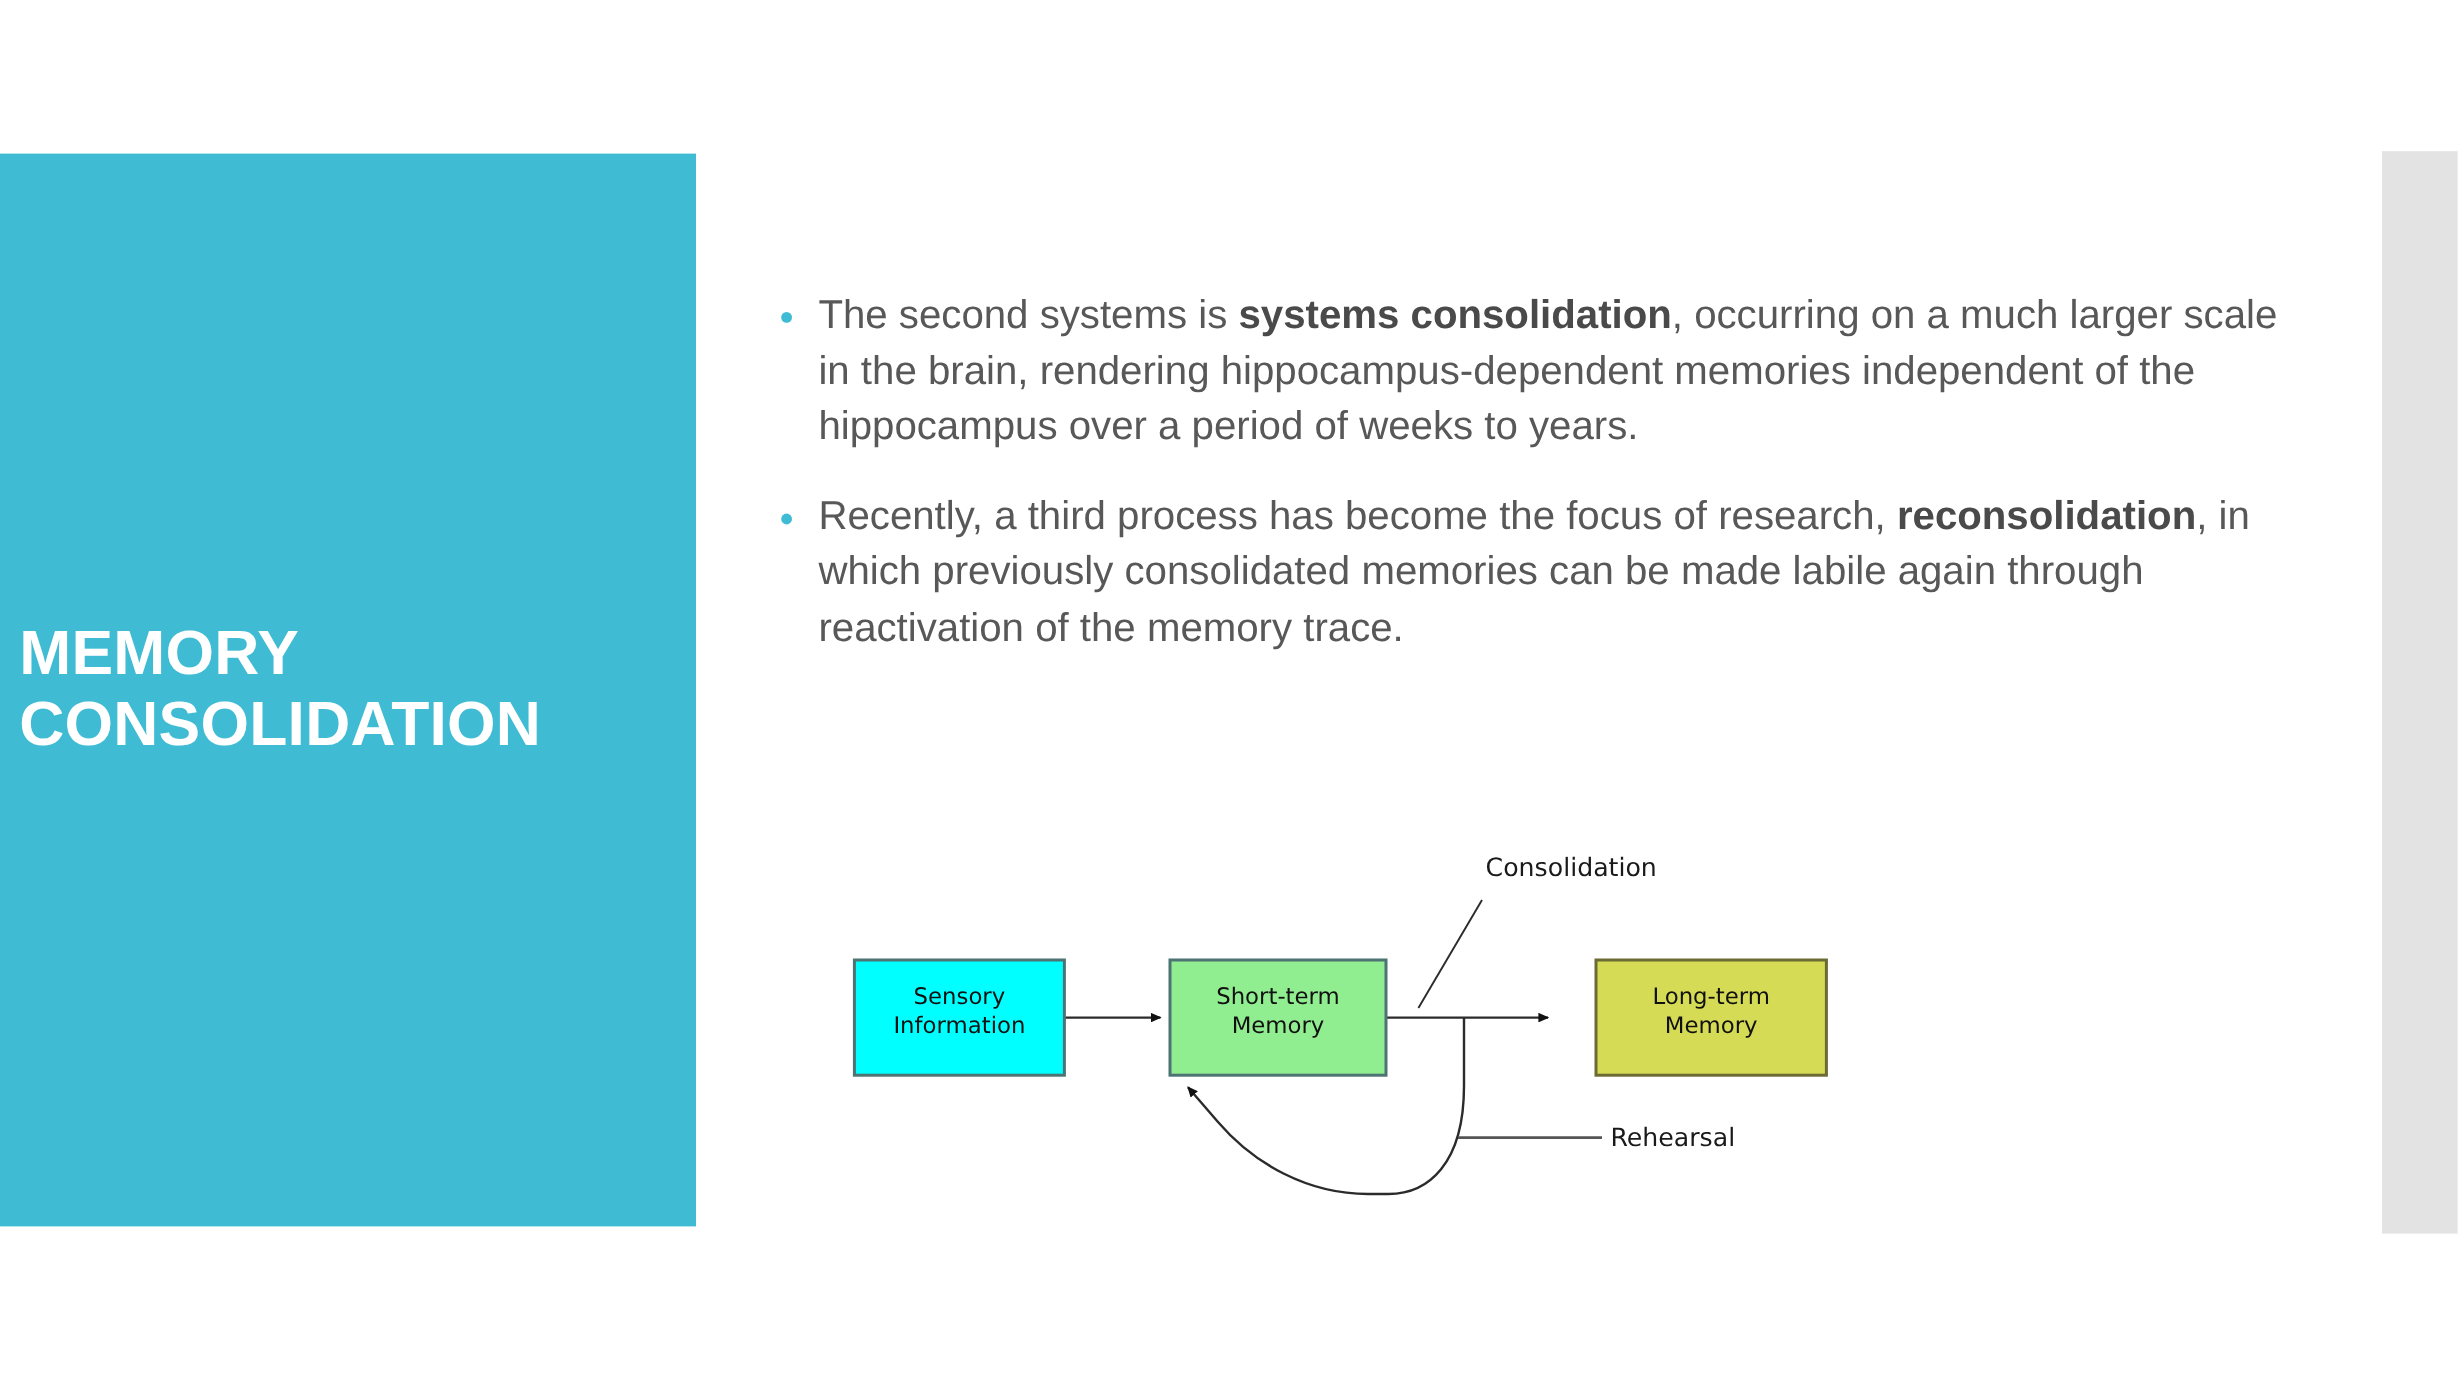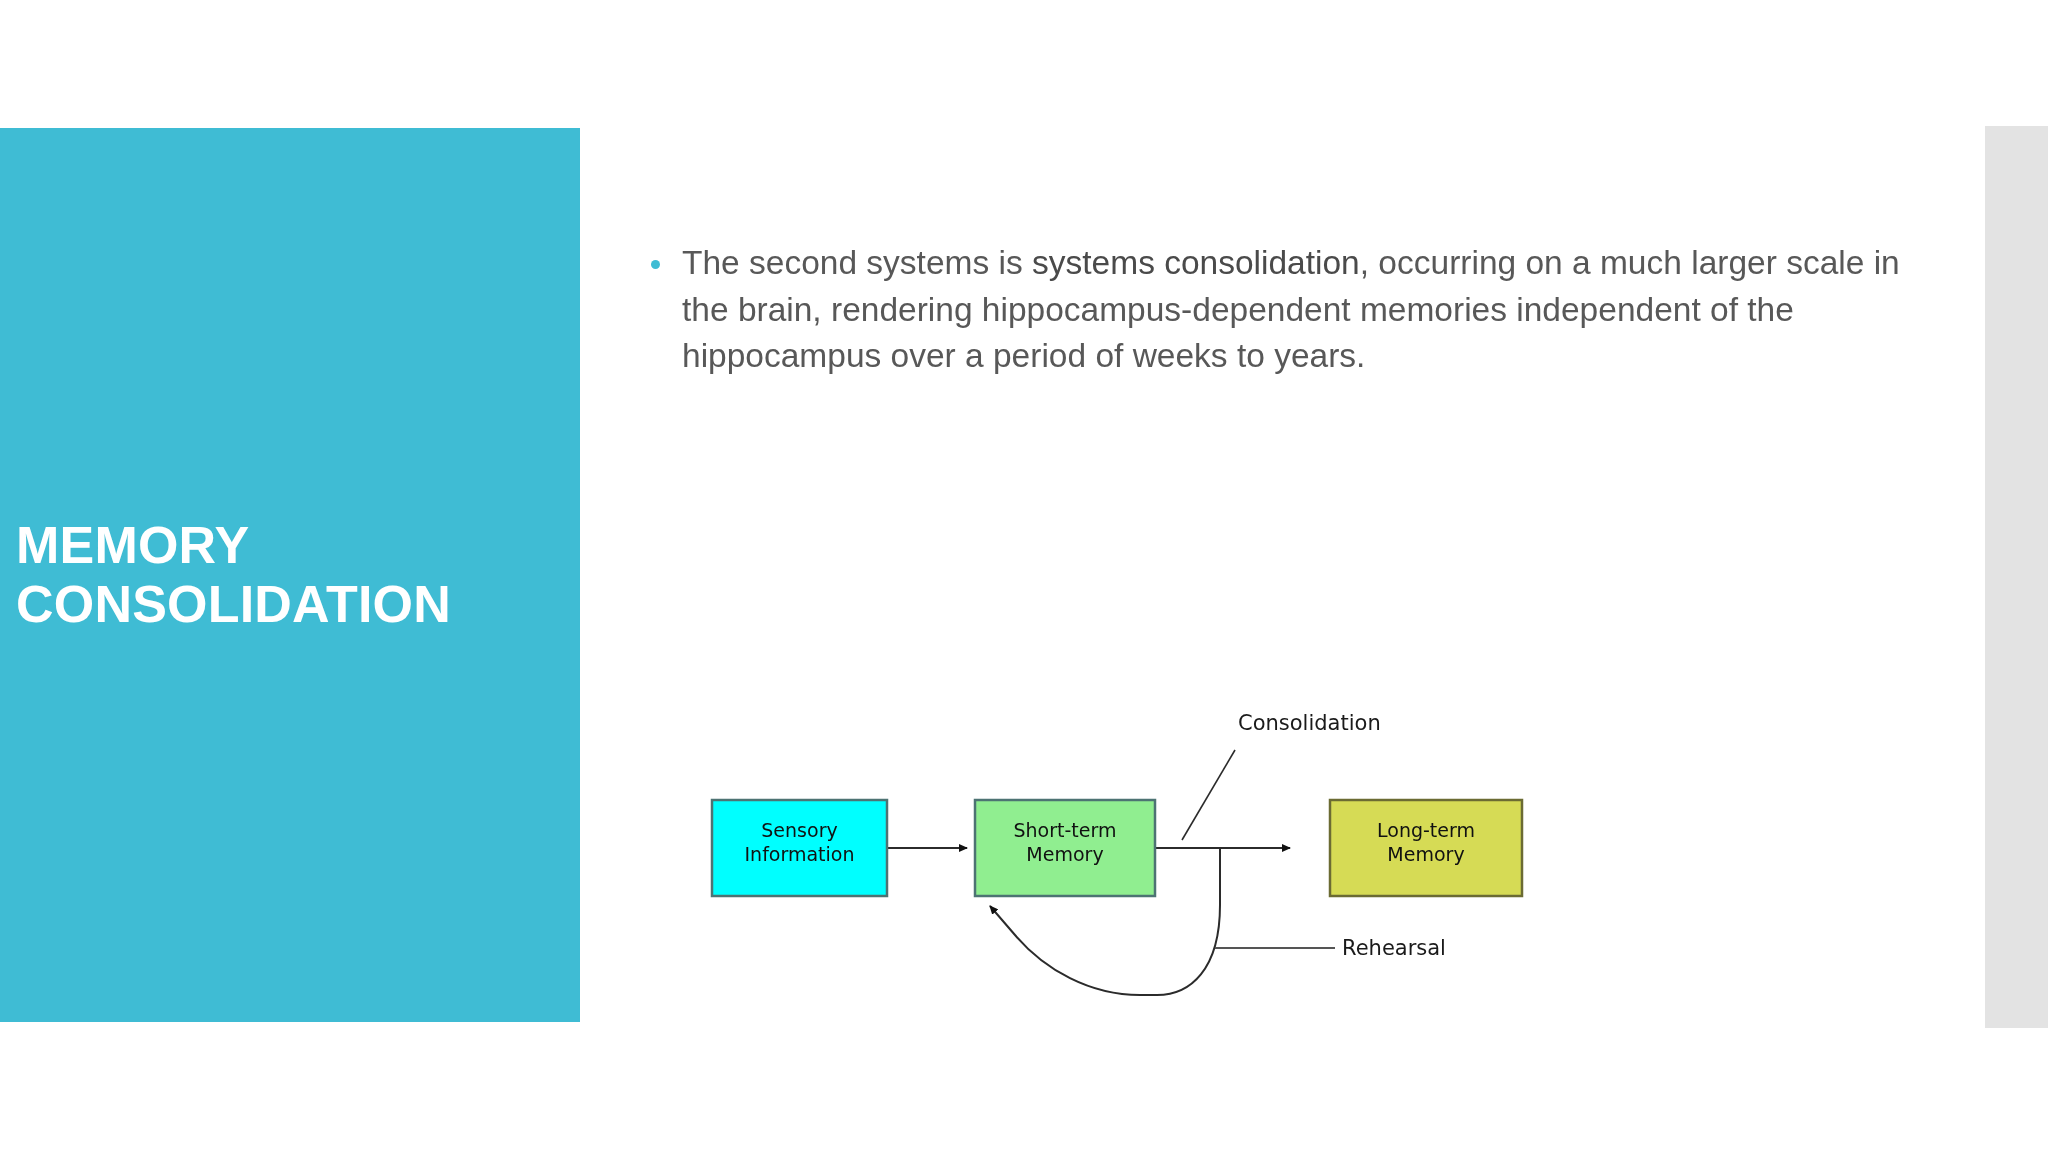--- a/index.html
+++ b/index.html
@@ -79,21 +79,21 @@
   .bullet-item .dot {
     position: absolute;
     left: 11px;
     top: 20px;
     width: 9px;
     height: 9px;
     border-radius: 50%;
     background: #3fbcd4;
   }
   .bullet-item b {
-    font-weight: normal;
+    font-weight: bold;
     color: #4a4a4a;
   }
 
   
   #diagram {
     position: absolute;
     left: 690px;
     top: 690px;
     width: 1120px;
     height: 330px;
@@ -124,20 +124,24 @@
 
   <div id="right-strip"></div>
 
   <div id="body-content">
 
     <div class="bullet-item">
       <span class="dot"></span>
       <span><span>The second systems is </span><b>systems consolidation</b><span>, occurring on a much larger scale in the brain, rendering hippocampus-dependent memories independent of the hippocampus over a period of weeks to years.</span></span>
     </div>
 
+    <div class="bullet-item">
+      <span class="dot"></span>
+      <span><span>Recently, a third process has become the focus of research, </span><b>reconsolidation</b><span>, in which previously consolidated memories can be made labile again through reactivation of the memory trace.</span></span>
+    </div>
 
   </div>
 
   <div id="diagram">
     <svg width="1120" height="330" viewBox="0 0 1120 330" xmlns="http://www.w3.org/2000/svg">
       <defs>
         <marker id="arrowhead" markerWidth="9" markerHeight="8" refX="8" refY="4" orient="auto" markerUnits="userSpaceOnUse">
           <path d="M0,0 L9,4 L0,8 z" fill="#111111"></path>
         </marker>
       </defs>

